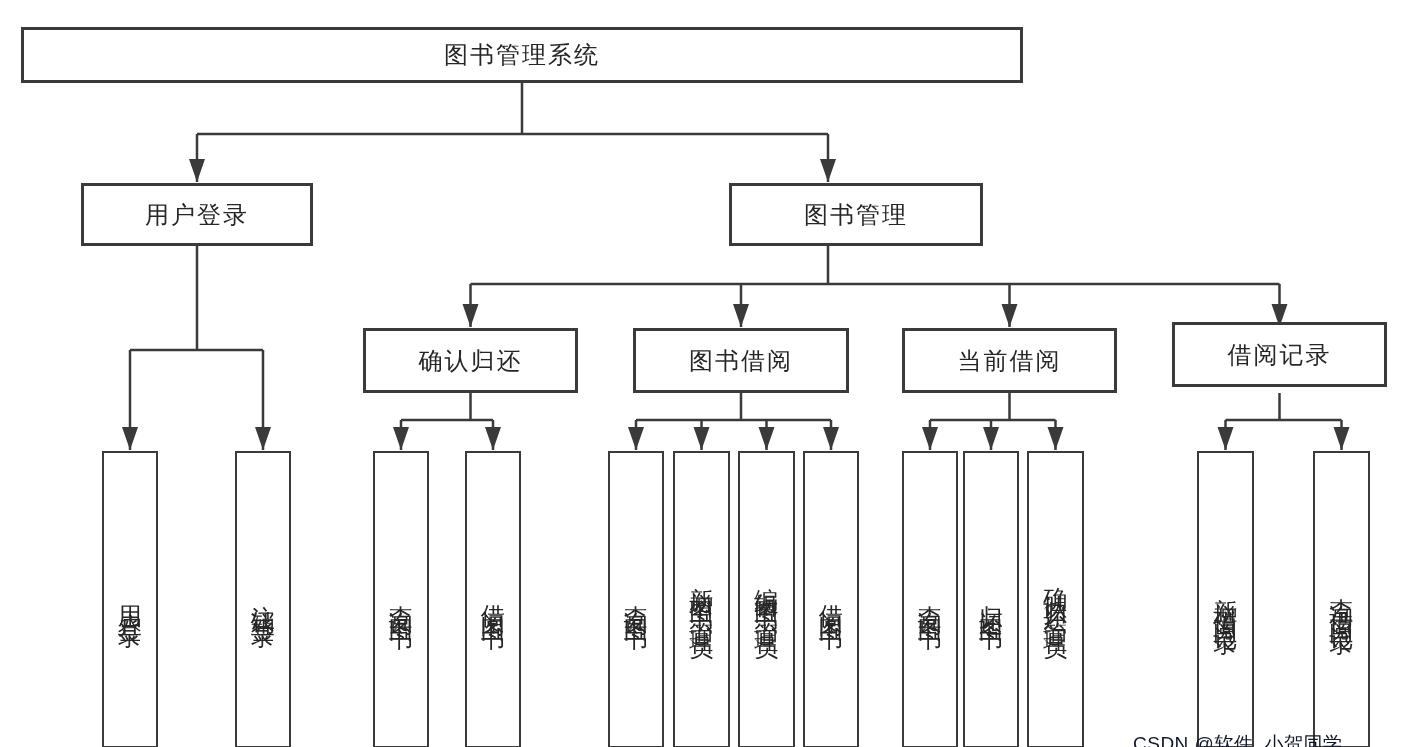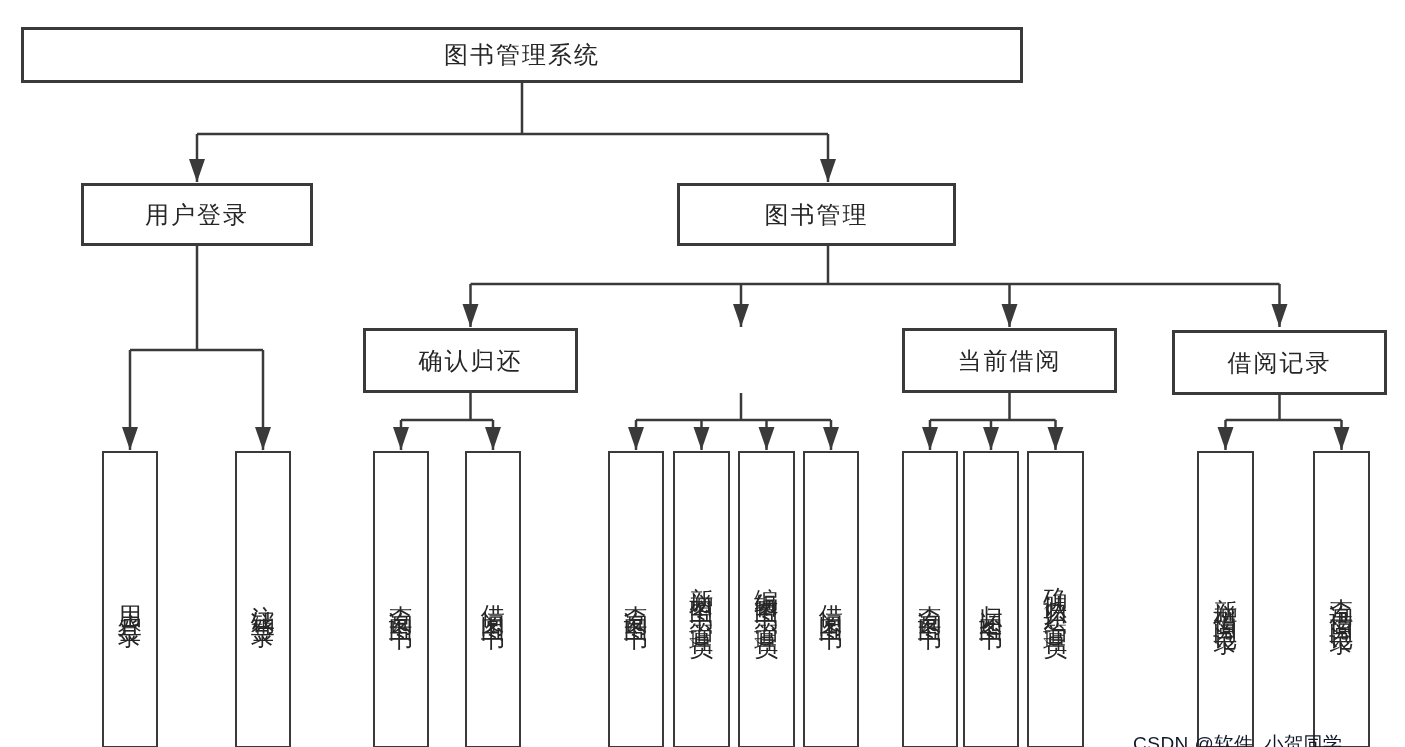--- a/index.html
+++ b/index.html
@@ -119,31 +119,34 @@
     </g>
   </svg>
 
   <div class="node" style="left:21px; top:13px; width:1002px; height:56px;">
     <span class="h-label">图书管理系统</span>
   </div>
 
   <div class="node" style="left:81px; top:169px; width:232px; height:63px;">
     <span class="h-label">用户登录</span>
   </div>
-  <div class="node" style="left:677px; top:169px; width:279px; height:63px;font-family:Liberation Serif, serif;">
+  <div class="node" style="left:729px; top:169px; width:254px; height:63px;font-family:Liberation Serif, serif;">
     <span class="h-label">图书管理</span>
   </div>
 
   <div class="node" style="left:363px; top:314px; width:215px; height:65px;">
     <span class="h-label">确认归还</span>
   </div>
+  <div class="node" style="left:633px; top:314px; width:216px; height:65px;">
+    <span class="h-label">图书借阅</span>
+  </div>
   <div class="node" style="left:902px; top:314px; width:215px; height:65px;justify-content:center;">
     <span class="h-label">当前借阅</span>
   </div>
-  <div class="node" style="left:1172px; top:316px; width:215px; height:65px;">
+  <div class="node" style="left:1172px; top:308px; width:215px; height:65px;">
     <span class="h-label">借阅记录</span>
   </div>
 
   <div class="node leaf" style="left:102px;">
     <span class="v-label">用户登录</span>
   </div>
   <div class="node leaf" style="left:235px;">
     <span class="v-label">注销登录</span>
   </div>
 

